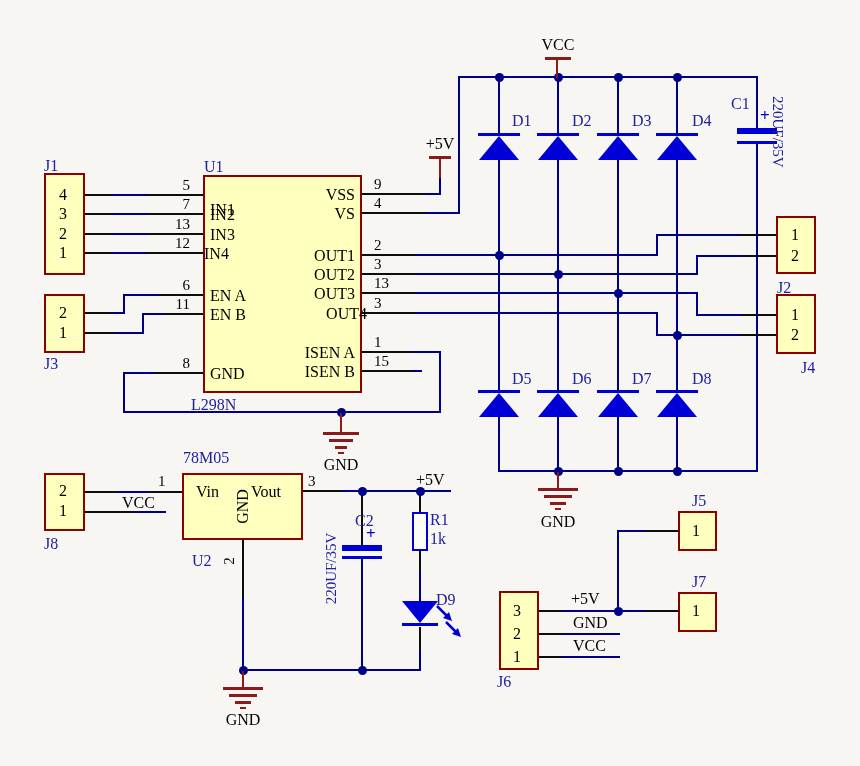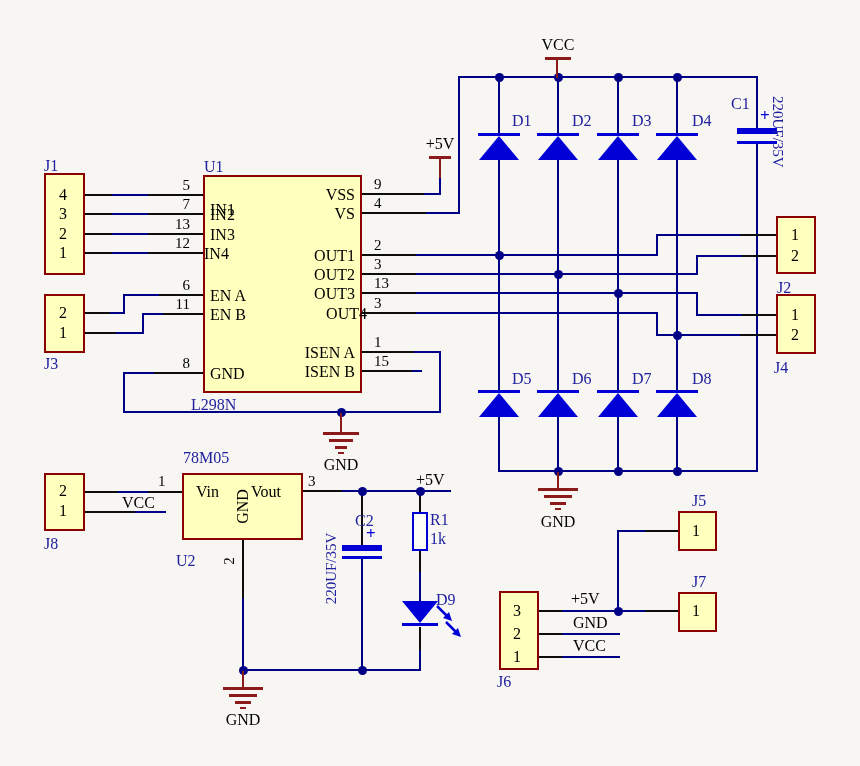--- a/index.html
+++ b/index.html
@@ -265,21 +265,21 @@
   <div class="t pnum" style="left:374px;top:255px">3</div>
   <div class="t pnum" style="left:374px;top:274px">13</div>
   <div class="t pnum" style="left:374px;top:294px">3</div>
   <div class="t pnum" style="left:374px;top:333px">1</div>
   <div class="t pnum" style="left:374px;top:352px">15</div>
 
   <div class="t des" style="left:204px;top:157px">U1</div>
   <div class="t des" style="left:191px;top:395px">L298N</div>
 
   <div class="t des" style="left:183px;top:448px">78M05</div>
-  <div class="t des" style="left:176px;top:551px">U2</div>
+  <div class="t des" style="left:192px;top:551px">U2</div>
   <div class="t" style="left:196px;top:482px">Vin</div>
   <div class="t" style="left:251px;top:482px">Vout</div>
   <div class="t ctr" style="left:222px;top:497px;width:40px;transform:rotate(-90deg)">GND</div>
   <div class="t pnum" style="left:158px;top:472px">1</div>
   <div class="t pnum" style="left:308px;top:472px">3</div>
   <div class="t pnum ctr" style="left:221px;top:552px;width:16px;transform:rotate(-90deg)">2</div>
 
   <div class="t des" style="left:44px;top:156px">J1</div>
   <div class="t ctr" style="left:48px;top:185px;width:30px">4</div>
   <div class="t ctr" style="left:48px;top:204px;width:30px">3</div>
@@ -291,21 +291,21 @@
   <div class="t ctr" style="left:48px;top:323px;width:30px">1</div>
 
   <div class="t des" style="left:44px;top:534px">J8</div>
   <div class="t ctr" style="left:48px;top:481px;width:30px">2</div>
   <div class="t ctr" style="left:48px;top:501px;width:30px">1</div>
 
   <div class="t des" style="left:777px;top:278px">J2</div>
   <div class="t ctr" style="left:781px;top:225px;width:28px">1</div>
   <div class="t ctr" style="left:781px;top:246px;width:28px">2</div>
 
-  <div class="t des" style="left:774px;top:358px">J4</div>
+  <div class="t des" style="left:801px;top:358px">J4</div>
   <div class="t ctr" style="left:781px;top:305px;width:28px">1</div>
   <div class="t ctr" style="left:781px;top:325px;width:28px">2</div>
 
   <div class="t des" style="left:692px;top:491px">J5</div>
   <div class="t ctr" style="left:682px;top:521px;width:28px">1</div>
 
   <div class="t des" style="left:692px;top:572px">J7</div>
   <div class="t ctr" style="left:682px;top:601px;width:28px">1</div>
 
   <div class="t des" style="left:497px;top:672px">J6</div>

